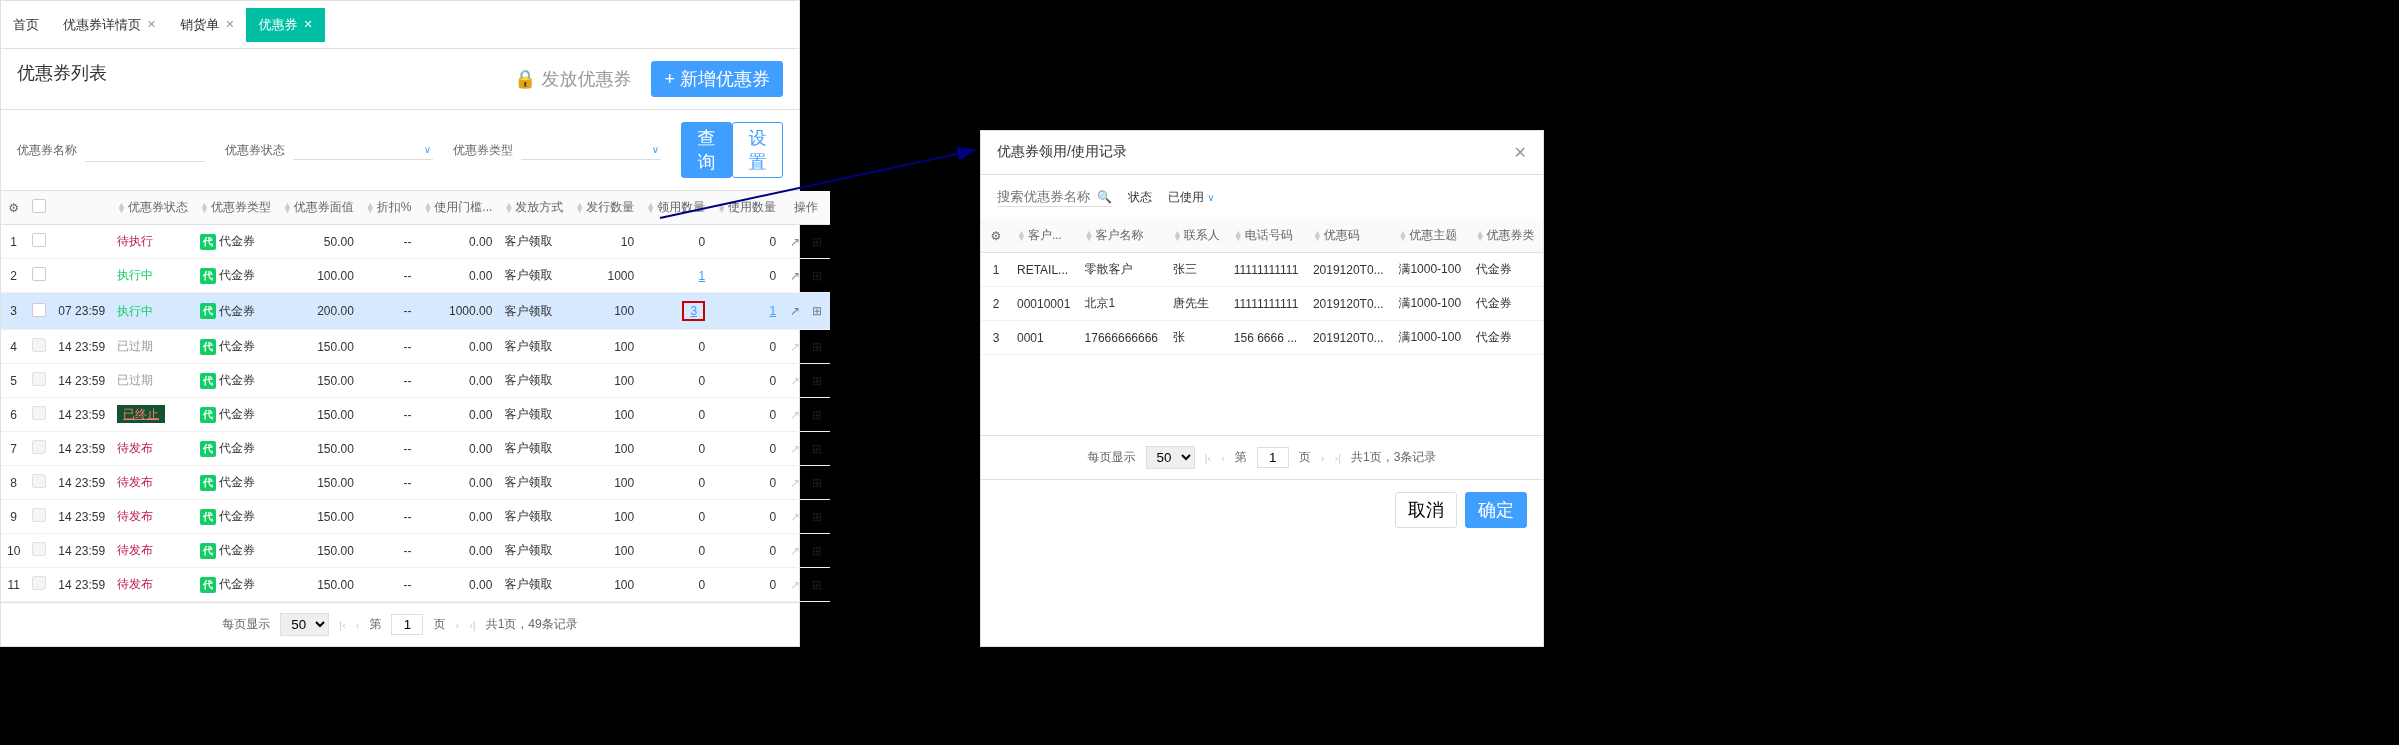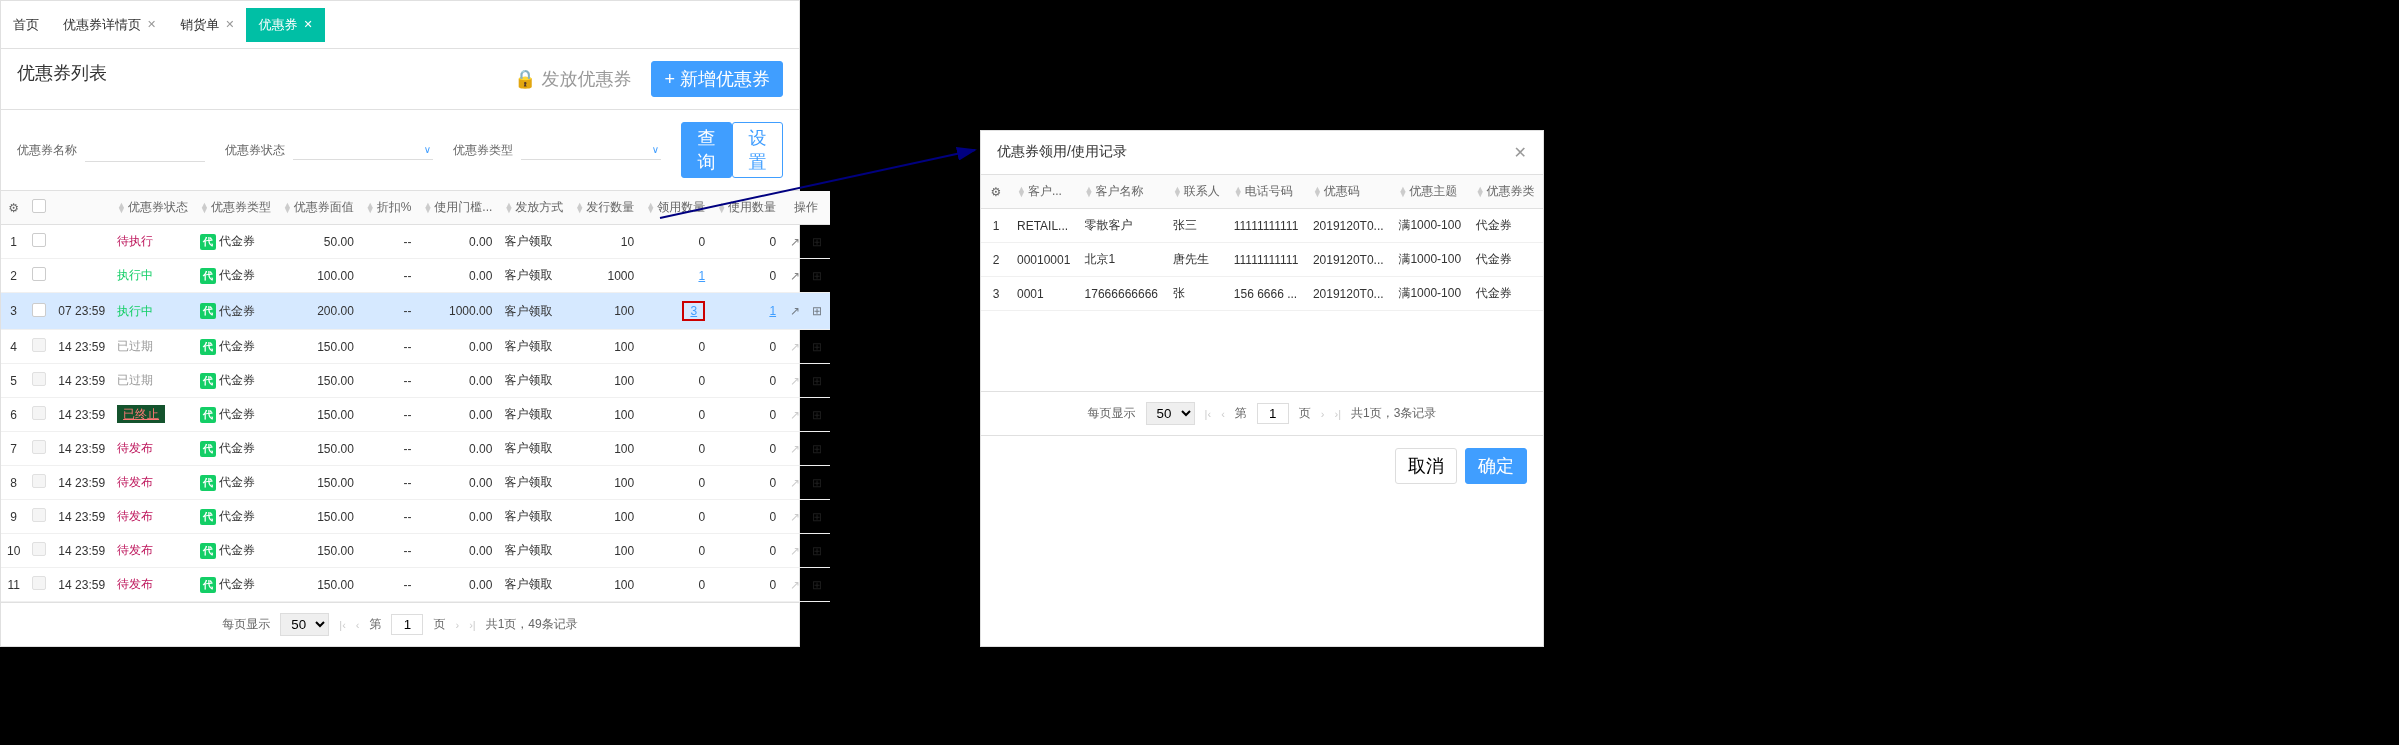--- a/index.html
+++ b/index.html
@@ -515,20 +515,31 @@
     <span class="page-btn">›|</span>
     <span>共1页，49条记录</span>
   </div>
 </div>
 
 <div class="panel panel-right">
   <div class="modal-header">
     <h3>优惠券领用/使用记录</h3>
     <span class="modal-close">✕</span>
   </div>
+  <div class="modal-filter">
+    <div class="search-box">
+      <input placeholder="搜索优惠券名称" style="">
+      <span class="search-icon">🔍</span>
+    </div>
+    <span>状态</span>
+    <div class="select" style="width:120px">
+      <span>已使用</span>
+      <span class="chevron">∨</span>
+    </div>
+  </div>
 
   <table>
     <thead>
       <tr>
         <th class="center" style="width:30px"><span>⚙</span></th>
         <th><span class="sort">▲<br>▼</span><span>客户...</span></th>
         <th><span class="sort">▲<br>▼</span><span>客户名称</span></th>
         <th><span class="sort">▲<br>▼</span><span>联系人</span></th>
         <th><span class="sort">▲<br>▼</span><span>电话号码</span></th>
         <th><span class="sort">▲<br>▼</span><span>优惠码</span></th>

